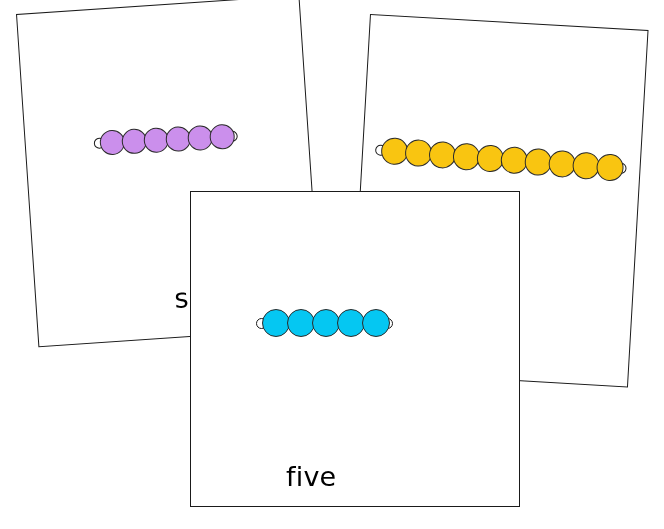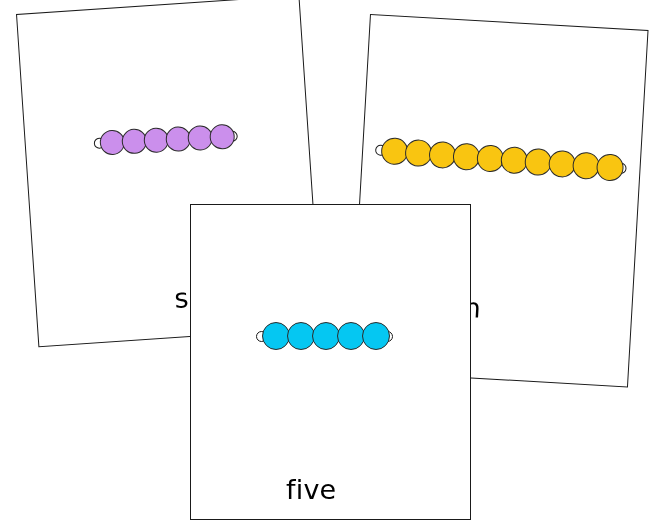--- a/index.html
+++ b/index.html
@@ -45,22 +45,22 @@
     top: 14px;
     width: 279px;
     height: 358px;
     transform: rotate(3.3deg);
     transform-origin: 0 0;
     z-index: 2;
   }
 
   .card-blue {
     left: 190px;
-    top: 204px;
-    width: 281px;
+    top: 191px;
+    width: 330px;
     height: 316px;
     z-index: 3;
     text-decoration: underline;
   }
 
   
   .bead-bar {
     position: absolute;
     display: flex;
     align-items: center;

